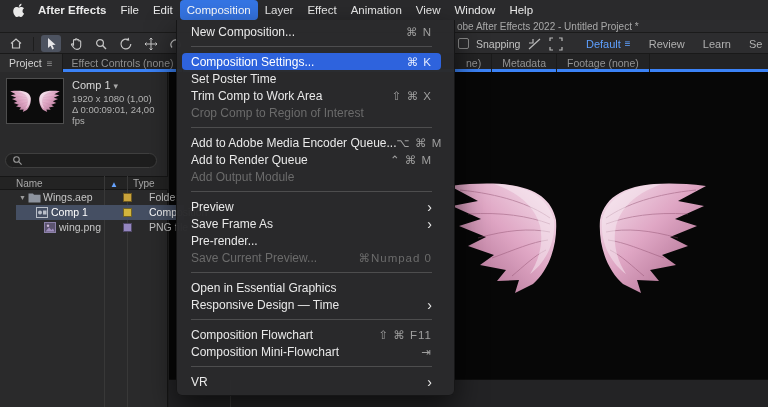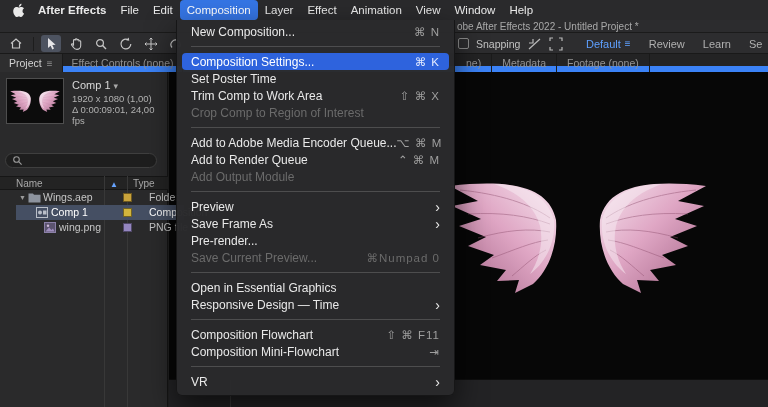--- a/index.html
+++ b/index.html
@@ -29,21 +29,21 @@
   .tool-sep { width:1px; height:14px; background:#1d1d1d; margin:0 2px; }
   .snap-group { position:absolute; left:458px; top:0; height:21px; display:flex; align-items:center; gap:7px; }
   .checkbox { width:11px; height:11px; border:1px solid #8d8d8d; border-radius:2px; background:transparent; }
   .snap-label { font-size:10.5px; color:#c3c3c3; }
   .ws-list { position:absolute; left:586px; top:0; height:21px; display:flex; align-items:center; gap:18px; }
   .ws { font-size:11px; color:#b0b0b0; display:flex; gap:4px; white-space:nowrap; }
   .ws.active { color:var(--workspace-active); }
   .ws-menu { font-size:10px; color:var(--workspace-active); }
 
   
-  .tabrow { position:absolute; left:0; top:54px; width:768px; height:18px; background:#232324; border-bottom:6px solid #3b82f6; z-index:2; }
+  .tabrow { position:absolute; left:0; top:54px; width:768px; height:18px; background:#232324; border-bottom:3px solid #3b82f6; z-index:2; }
   .ltabs { position:absolute; left:0; top:0; height:18px; display:flex; }
   .ltab { height:18px; display:flex; align-items:center; gap:5px; padding:0 9px; font-size:10.5px; color:#8f8f8f; border-right:1px solid #1a1a1a; white-space:nowrap; }
   .ltab.active { background:#2e2e2f; color:#d2d2d2; }
   .tab-menu { color:#8f8f8f; font-size:10px; }
   .rtabs { position:absolute; left:456px; top:0; height:18px; display:flex; }
   .rtab { height:18px; display:flex; align-items:center; padding:0 10px; font-size:10.5px; color:#939393; border-right:1px solid #1a1a1a; white-space:nowrap; }
 
   
   .left-panel { position:absolute; left:0; top:72px; width:168px; height:335px; background:#2a2a2b; border-right:1px solid #151515; z-index:2; }
   .thumb { position:absolute; left:6px; top:6px; width:58px; height:46px; background:#0c0c0c; border:1px solid #4e4e4e;
@@ -71,21 +71,21 @@
 
   
   .viewer { position:absolute; left:169px; top:72px; width:599px; height:307px; background:#070707; z-index:1; }
   .wings-main { position:absolute; left:275px; top:102px; }
   .bottom-strip { position:absolute; left:169px; top:379px; width:599px; height:28px; background:#232325; border-top:1px solid #0e0e0e; z-index:1; }
   .bs-divider { position:absolute; left:61px; top:0; width:1px; height:28px; background:#3a3a3a; }
 
   
   .menu { position:absolute; left:176px; top:20px; width:279px; background:rgba(42,42,44,0.98);
           border:1px solid rgba(0,0,0,.45); border-top:none; border-radius:0 0 6px 6px;
-          box-shadow:0 12px 30px rgba(0,0,0,.6); padding:3px 0 5px 0; z-index:50; }
+          box-shadow:0 12px 30px rgba(0,0,0,.6); padding:3px 8px 5px 0; z-index:50; }
   .menu-item { height:17px; display:flex; align-items:center; margin:0 5px; padding:0 9px; border-radius:4px;
                font-size:12px; color:#e9e9e9; white-space:nowrap; }
   .menu-item.highlight { background:var(--menu-highlight); color:#fff; }
   .menu-item.disabled { color:#6b6b6b; }
   .mi-shortcut { margin-left:auto; color:#9f9f9f; font-size:11.5px; letter-spacing:1px; }
   .menu-item.highlight .mi-shortcut { color:#e3ebff; }
   .menu-item.disabled .mi-shortcut { color:#6b6b6b; }
   .mi-arrow { margin-left:auto; color:#e9e9e9; font-size:14px; line-height:10px; }
   .menu-sep { height:1px; background:rgba(255,255,255,.17); margin:6px 14px; }
 

